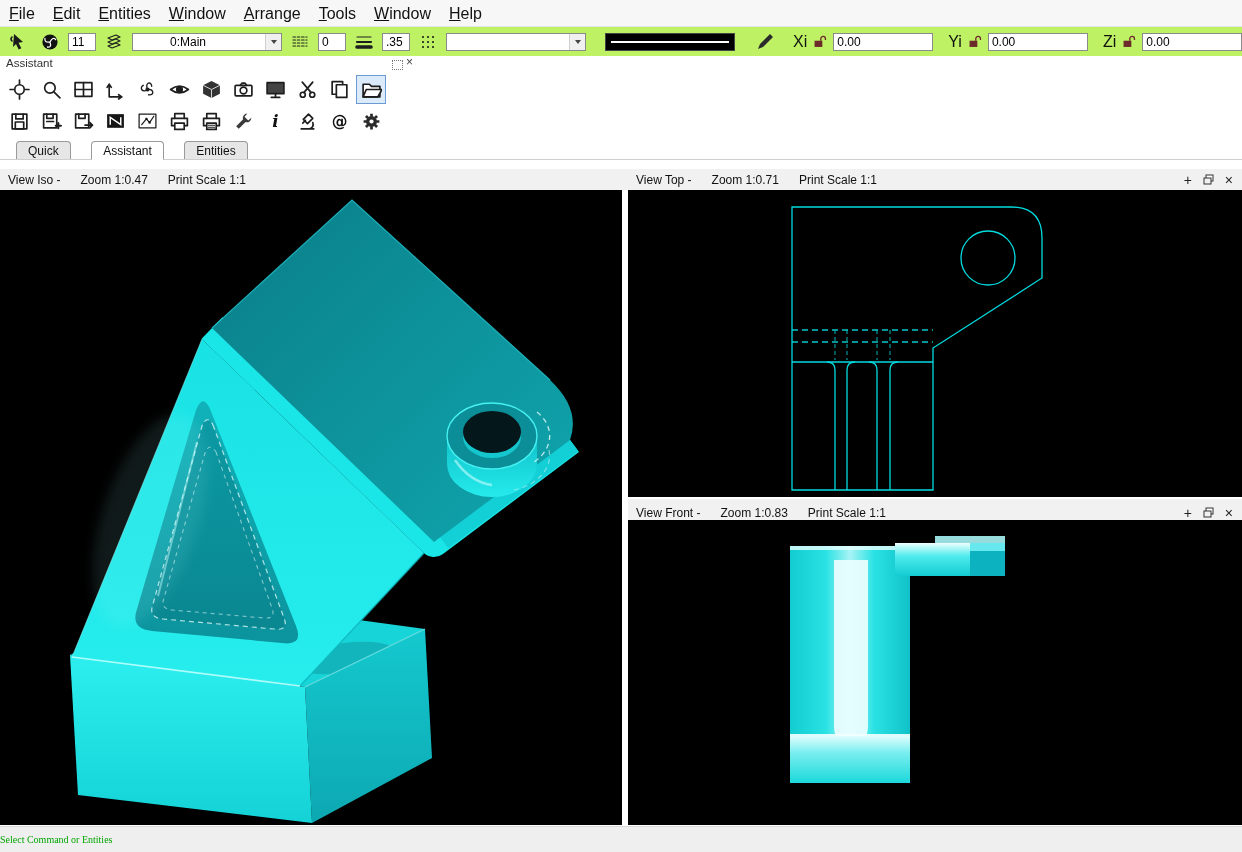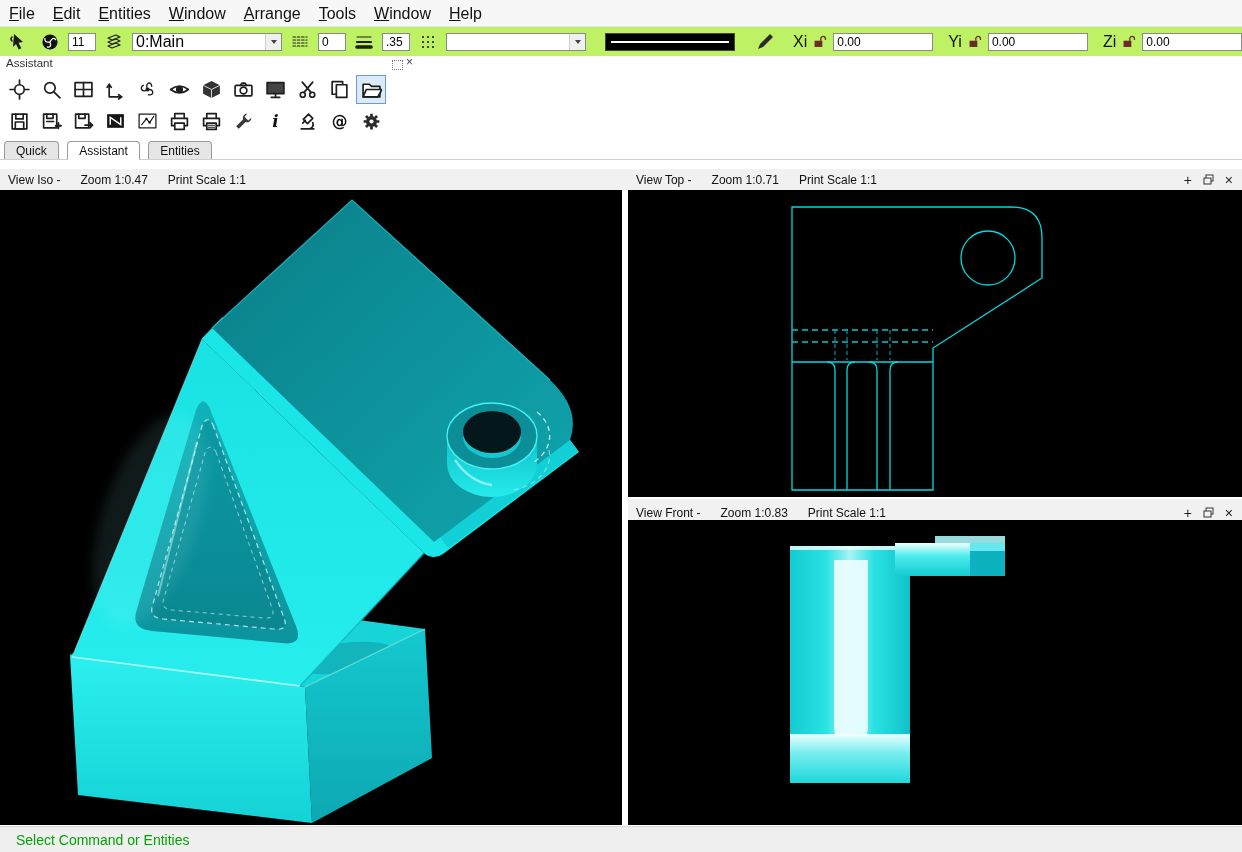--- a/index.html
+++ b/index.html
@@ -15,55 +15,55 @@
   
   #toolbar{position:absolute;left:0;top:27px;width:100%;height:29px;background:#bef264;
            display:flex;align-items:center;padding-left:6px;box-sizing:border-box;gap:5px;}
   .tbtn{width:26px;height:24px;display:flex;align-items:center;justify-content:center;flex:0 0 auto;}
   .ipt{border:1px solid #8a8a8a;height:18px;font-size:12px;font-family:inherit;padding:0 3px;
        box-sizing:border-box;background:#fff;}
   .ipt.small{width:28px;}
   .ipt.coord{width:100px;}
   .combo{display:inline-flex;border:1px solid #8a8a8a;background:#fff;height:18px;
          box-sizing:border-box;align-items:center;flex:0 0 auto;}
-  .combo input{border:none;outline:none;height:14px;flex:1;font-size:16px;font-family:inherit;padding:0 3px;min-width:0;}
+  .combo input{border:none;outline:none;height:14px;flex:1;font-size:12px;font-family:inherit;padding:0 3px;min-width:0;margin-left:34px;}
   .combo .arrbox{width:15px;height:100%;display:flex;align-items:center;justify-content:center;background:#f0f0f0;border-left:1px solid #d0d0d0;}
   .tri{width:0;height:0;border-left:3.5px solid transparent;border-right:3.5px solid transparent;border-top:4px solid #444;}
   .stylebox{width:128px;height:16px;background:#000;border:1px solid #444;display:flex;align-items:center;margin-left:14px;flex:0 0 auto;}
   .stylebox .sline{height:2px;background:#fff;flex:1;margin:0 5px;}
   .coord-label{font-size:16px;margin-left:10px;}
   .lockbtn{width:16px;height:18px;display:flex;align-items:center;justify-content:center;flex:0 0 auto;}
 
   
   #assistant-title{position:absolute;left:6px;top:57px;font-size:11.5px;color:#333;}
   #assistant-float{position:absolute;left:392px;top:60px;width:9px;height:8px;border:1px dotted #777;}
   #assistant-close{position:absolute;left:406px;top:56px;font-size:12px;color:#444;line-height:12px;}
   .icon-row{position:absolute;left:4px;display:flex;gap:2px;}
   #icon-row-1{top:75px;} #icon-row-2{top:107px;}
   .aico{width:30px;height:29px;display:flex;align-items:center;justify-content:center;border:1px solid transparent;box-sizing:border-box;}
   .aico.sel{background:#dcebfa;border-color:#6b9bd2;}
   .ig{stroke:#1e1e1e;fill:none;stroke-width:1.6;stroke-linecap:round;stroke-linejoin:round;}
 
   
   #tabs-row{position:absolute;left:0;top:141px;width:100%;height:19px;border-bottom:1px solid #cfcfcf;box-sizing:border-box;}
-  .tab{display:inline-block;margin-left:4px;font-size:12px;padding:2px 11px 1px 11px;border:1px solid #9a9a9a;
+  .tab{display:inline-block;margin-left:16px;font-size:12px;padding:2px 11px 1px 11px;border:1px solid #9a9a9a;
        border-bottom:none;border-radius:4px 4px 0 0;background:#e6e6e6;position:relative;top:0px;}
   .tab.active{background:#fff;border-bottom:1px solid #fff;margin-bottom:-1px;}
 
   
   .vtbar{position:absolute;display:flex;align-items:center;background:#f1f1f1;font-size:12px;color:#111;height:21px;box-sizing:border-box;}
   .vname{margin-left:8px;} .vzoom{margin-left:20px;} .vscale{margin-left:20px;}
   .vbtns{margin-left:auto;display:flex;align-items:center;gap:11px;margin-right:9px;}
   .vbtn{font-size:14px;line-height:1;color:#222;cursor:default;}
   .canvas{position:absolute;background:#000;overflow:hidden;}
 
   
   #status-bar{position:absolute;left:0;top:826px;width:100%;height:26px;background:#efefef;
               border-top:1px solid #dadada;display:flex;align-items:center;box-sizing:border-box;}
-  #status-msg{color:#00a500;font-size:14px;margin-left:16px;}
+  #status-msg{color:#00a500;font-size:10px;margin-left:0;font-family:Liberation Serif, serif;}
 </style>
 </head>
 <body>
 
 <div id="app">
 
   <div id="menu-bar">
     <span class="menu-item">File</span>
     <span class="menu-item">Edit</span>
     <span class="menu-item">Entities</span>

